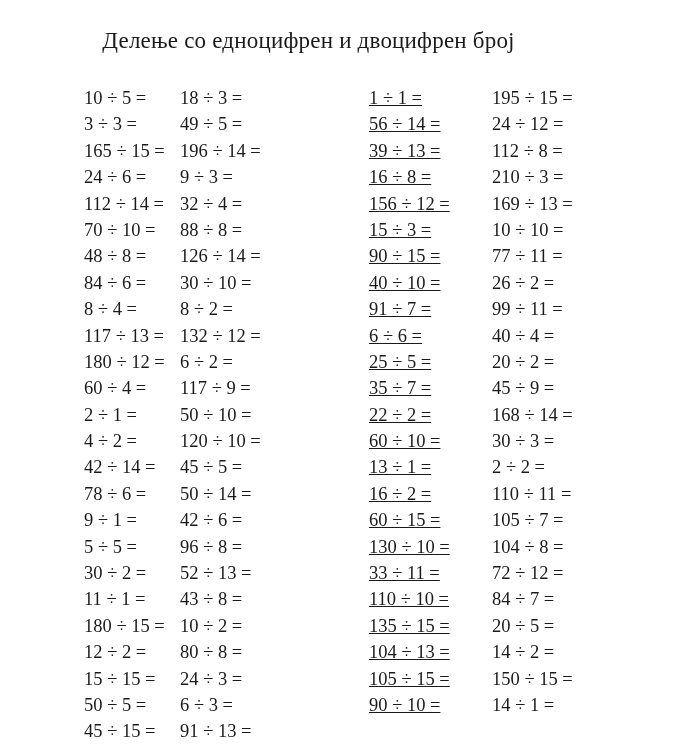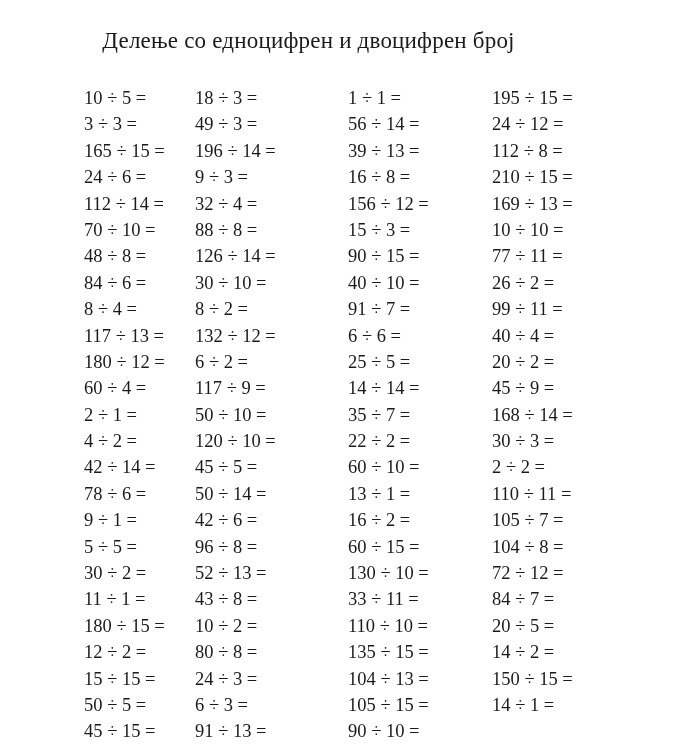--- a/index.html
+++ b/index.html
@@ -29,22 +29,22 @@
       position: absolute;
       top: 86px;
       left: 0;
       width: 699px;
     }
     .col {
       position: absolute;
       top: 0;
     }
     .col-0 { left: 38px; margin-left: 46px; }
-    .col-1 { left: 195px; }
-    .col-2 { left: 348px; }
+    .col-1 { left: 180px; }
+    .col-2 { left: 369px; text-decoration: underline; }
     .col-3 { left: 492px; }
     .problem {
       display: block;
       height: 26.4px;
       line-height: 24px;
       font-size: 18.5px;
       white-space: nowrap;
     }
   </style>
 </head>
@@ -76,21 +76,21 @@
     <span class="problem">11 ÷ 1 =</span>
     <span class="problem">180 ÷ 15 =</span>
     <span class="problem">12 ÷ 2 =</span>
     <span class="problem">15 ÷ 15 =</span>
     <span class="problem">50 ÷ 5 =</span>
     <span class="problem">45 ÷ 15 =</span>
   </div>
 
   <div class="col col-1">
     <span class="problem">18 ÷ 3 =</span>
-    <span class="problem">49 ÷ 3 =</span>
+    <span class="problem">49 ÷ 5 =</span>
     <span class="problem">196 ÷ 14 =</span>
     <span class="problem">9 ÷ 3 =</span>
     <span class="problem">32 ÷ 4 =</span>
     <span class="problem">88 ÷ 8 =</span>
     <span class="problem">126 ÷ 14 =</span>
     <span class="problem">30 ÷ 10 =</span>
     <span class="problem">8 ÷ 2 =</span>
     <span class="problem">132 ÷ 12 =</span>
     <span class="problem">6 ÷ 2 =</span>
     <span class="problem">117 ÷ 9 =</span>
@@ -114,41 +114,40 @@
     <span class="problem">56 ÷ 14 =</span>
     <span class="problem">39 ÷ 13 =</span>
     <span class="problem">16 ÷ 8 =</span>
     <span class="problem">156 ÷ 12 =</span>
     <span class="problem">15 ÷ 3 =</span>
     <span class="problem">90 ÷ 15 =</span>
     <span class="problem">40 ÷ 10 =</span>
     <span class="problem">91 ÷ 7 =</span>
     <span class="problem">6 ÷ 6 =</span>
     <span class="problem">25 ÷ 5 =</span>
-    <span class="problem">14 ÷ 14 =</span>
     <span class="problem">35 ÷ 7 =</span>
     <span class="problem">22 ÷ 2 =</span>
     <span class="problem">60 ÷ 10 =</span>
     <span class="problem">13 ÷ 1 =</span>
     <span class="problem">16 ÷ 2 =</span>
     <span class="problem">60 ÷ 15 =</span>
     <span class="problem">130 ÷ 10 =</span>
     <span class="problem">33 ÷ 11 =</span>
     <span class="problem">110 ÷ 10 =</span>
     <span class="problem">135 ÷ 15 =</span>
     <span class="problem">104 ÷ 13 =</span>
     <span class="problem">105 ÷ 15 =</span>
     <span class="problem">90 ÷ 10 =</span>
   </div>
 
   <div class="col col-3">
     <span class="problem">195 ÷ 15 =</span>
     <span class="problem">24 ÷ 12 =</span>
     <span class="problem">112 ÷ 8 =</span>
-    <span class="problem">210 ÷ 15 =</span>
+    <span class="problem">210 ÷ 3 =</span>
     <span class="problem">169 ÷ 13 =</span>
     <span class="problem">10 ÷ 10 =</span>
     <span class="problem">77 ÷ 11 =</span>
     <span class="problem">26 ÷ 2 =</span>
     <span class="problem">99 ÷ 11 =</span>
     <span class="problem">40 ÷ 4 =</span>
     <span class="problem">20 ÷ 2 =</span>
     <span class="problem">45 ÷ 9 =</span>
     <span class="problem">168 ÷ 14 =</span>
     <span class="problem">30 ÷ 3 =</span>

